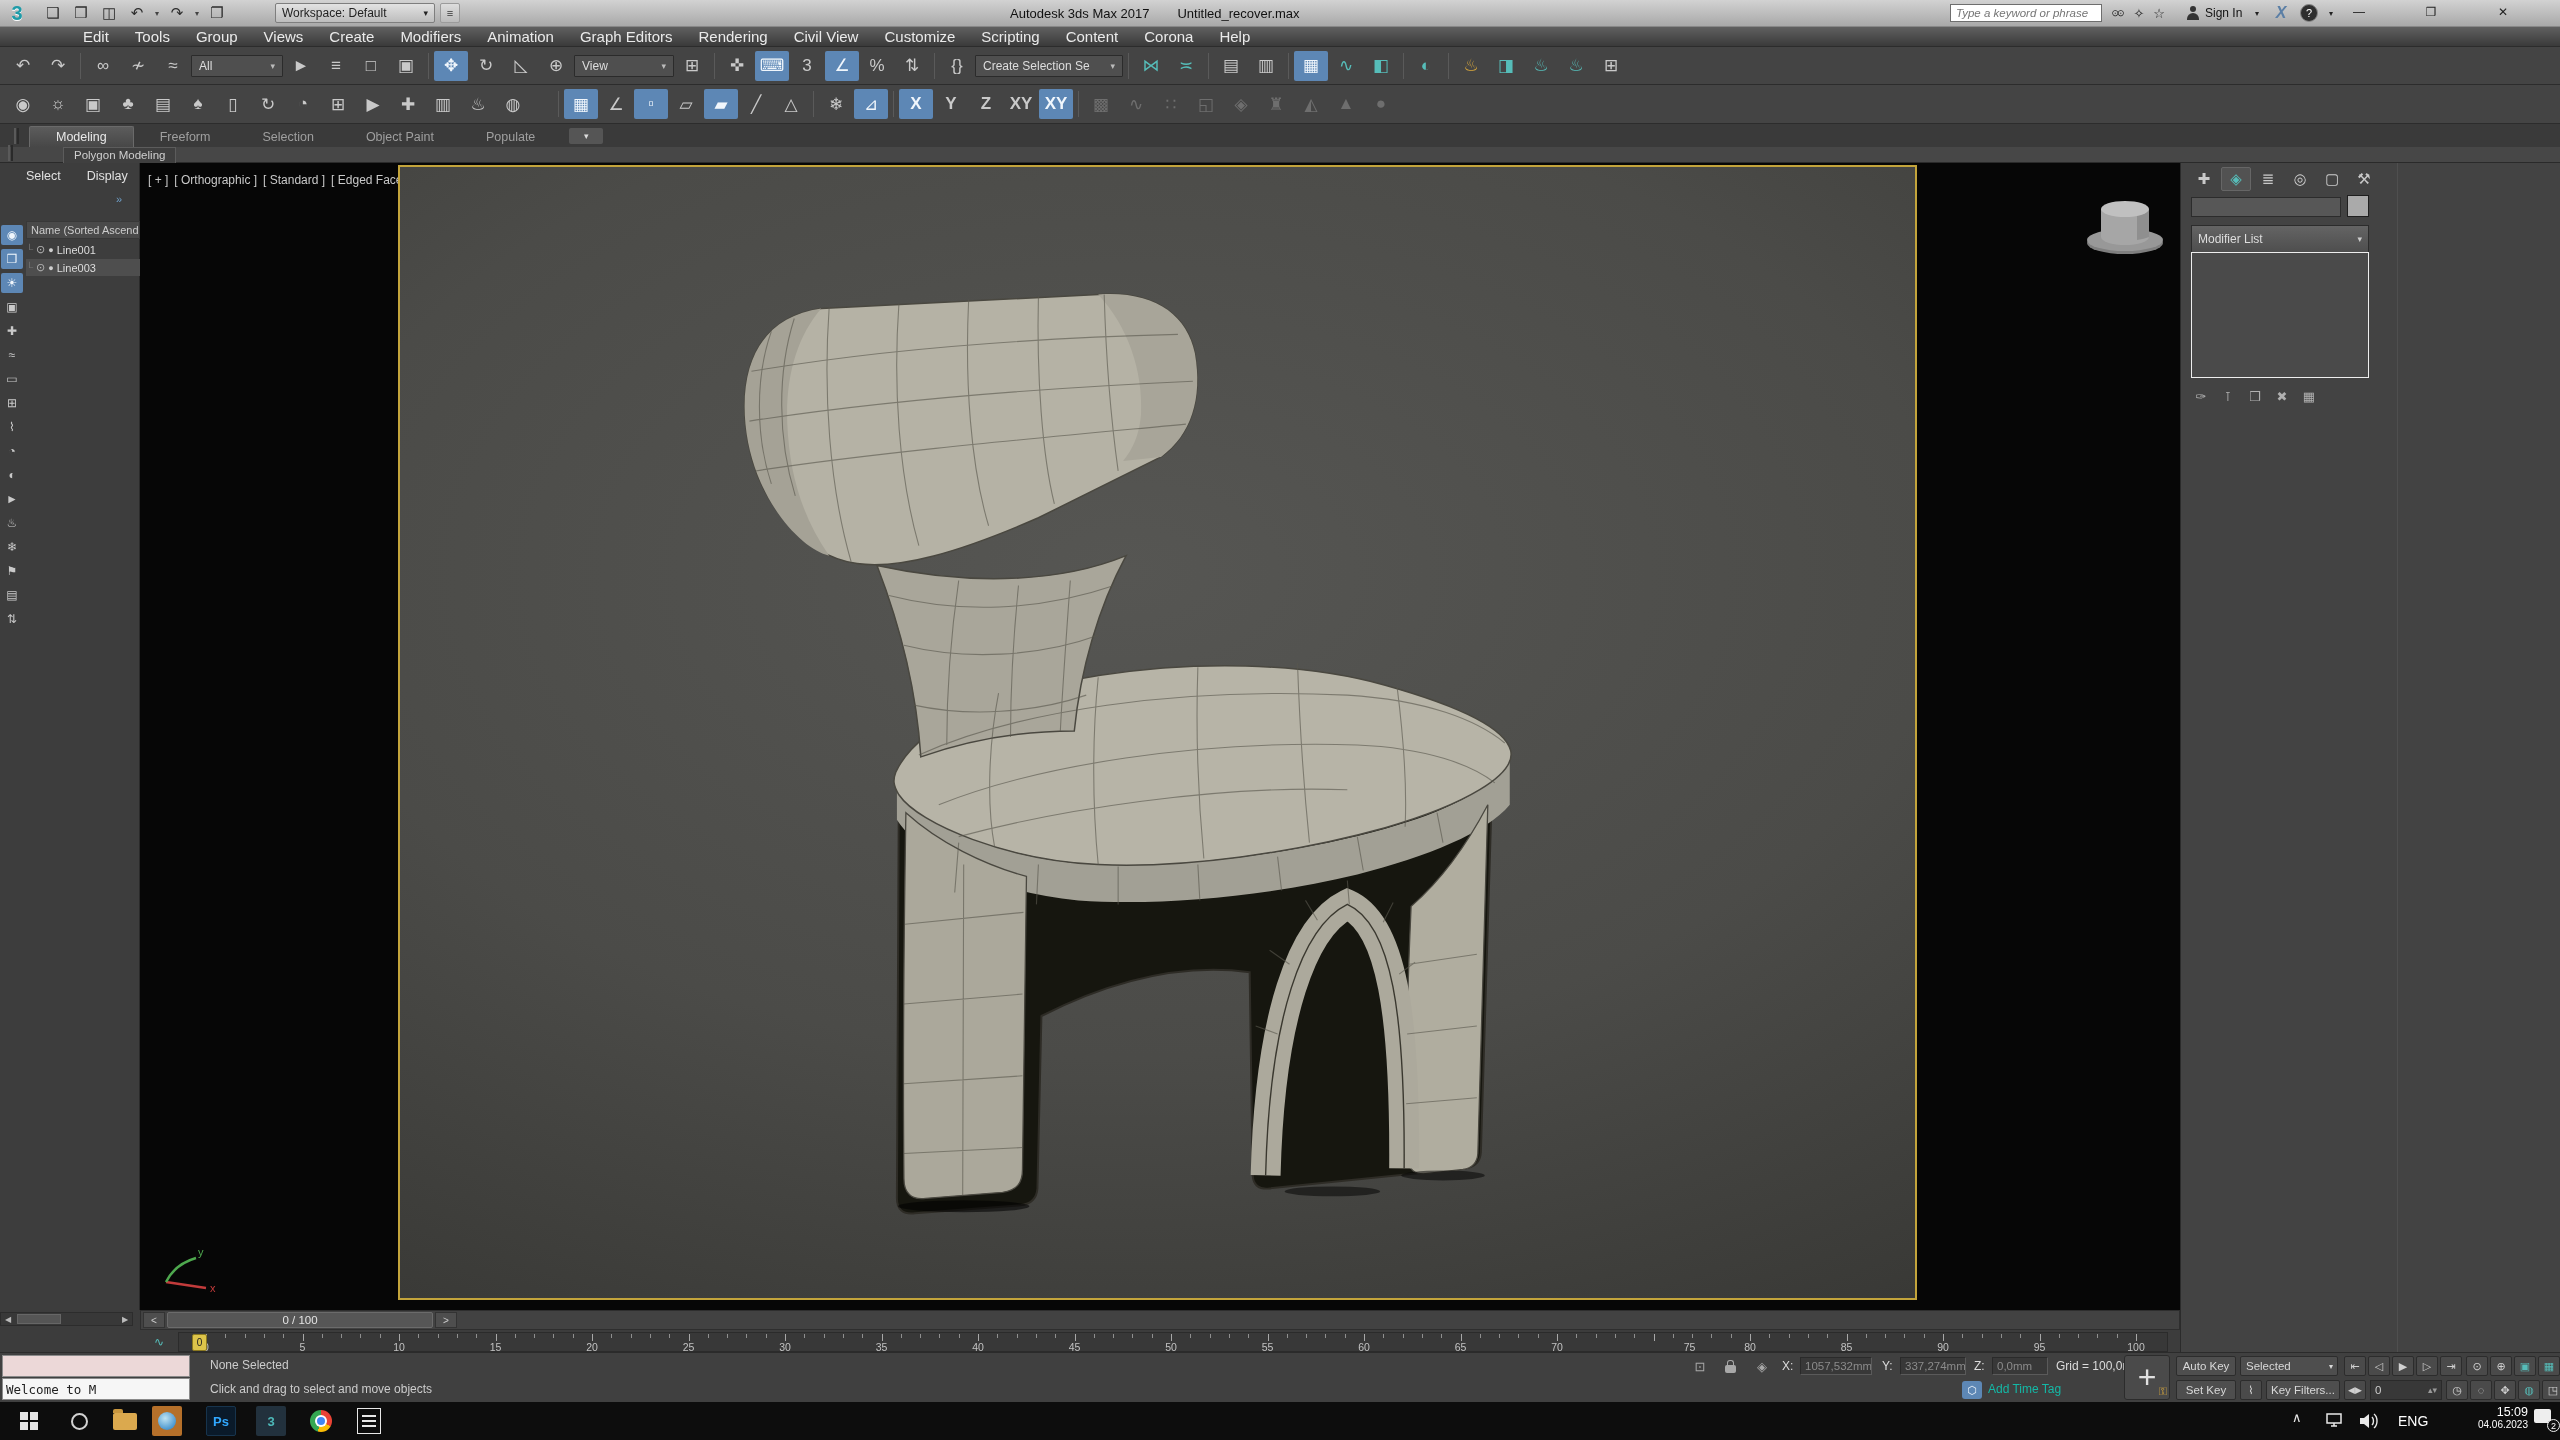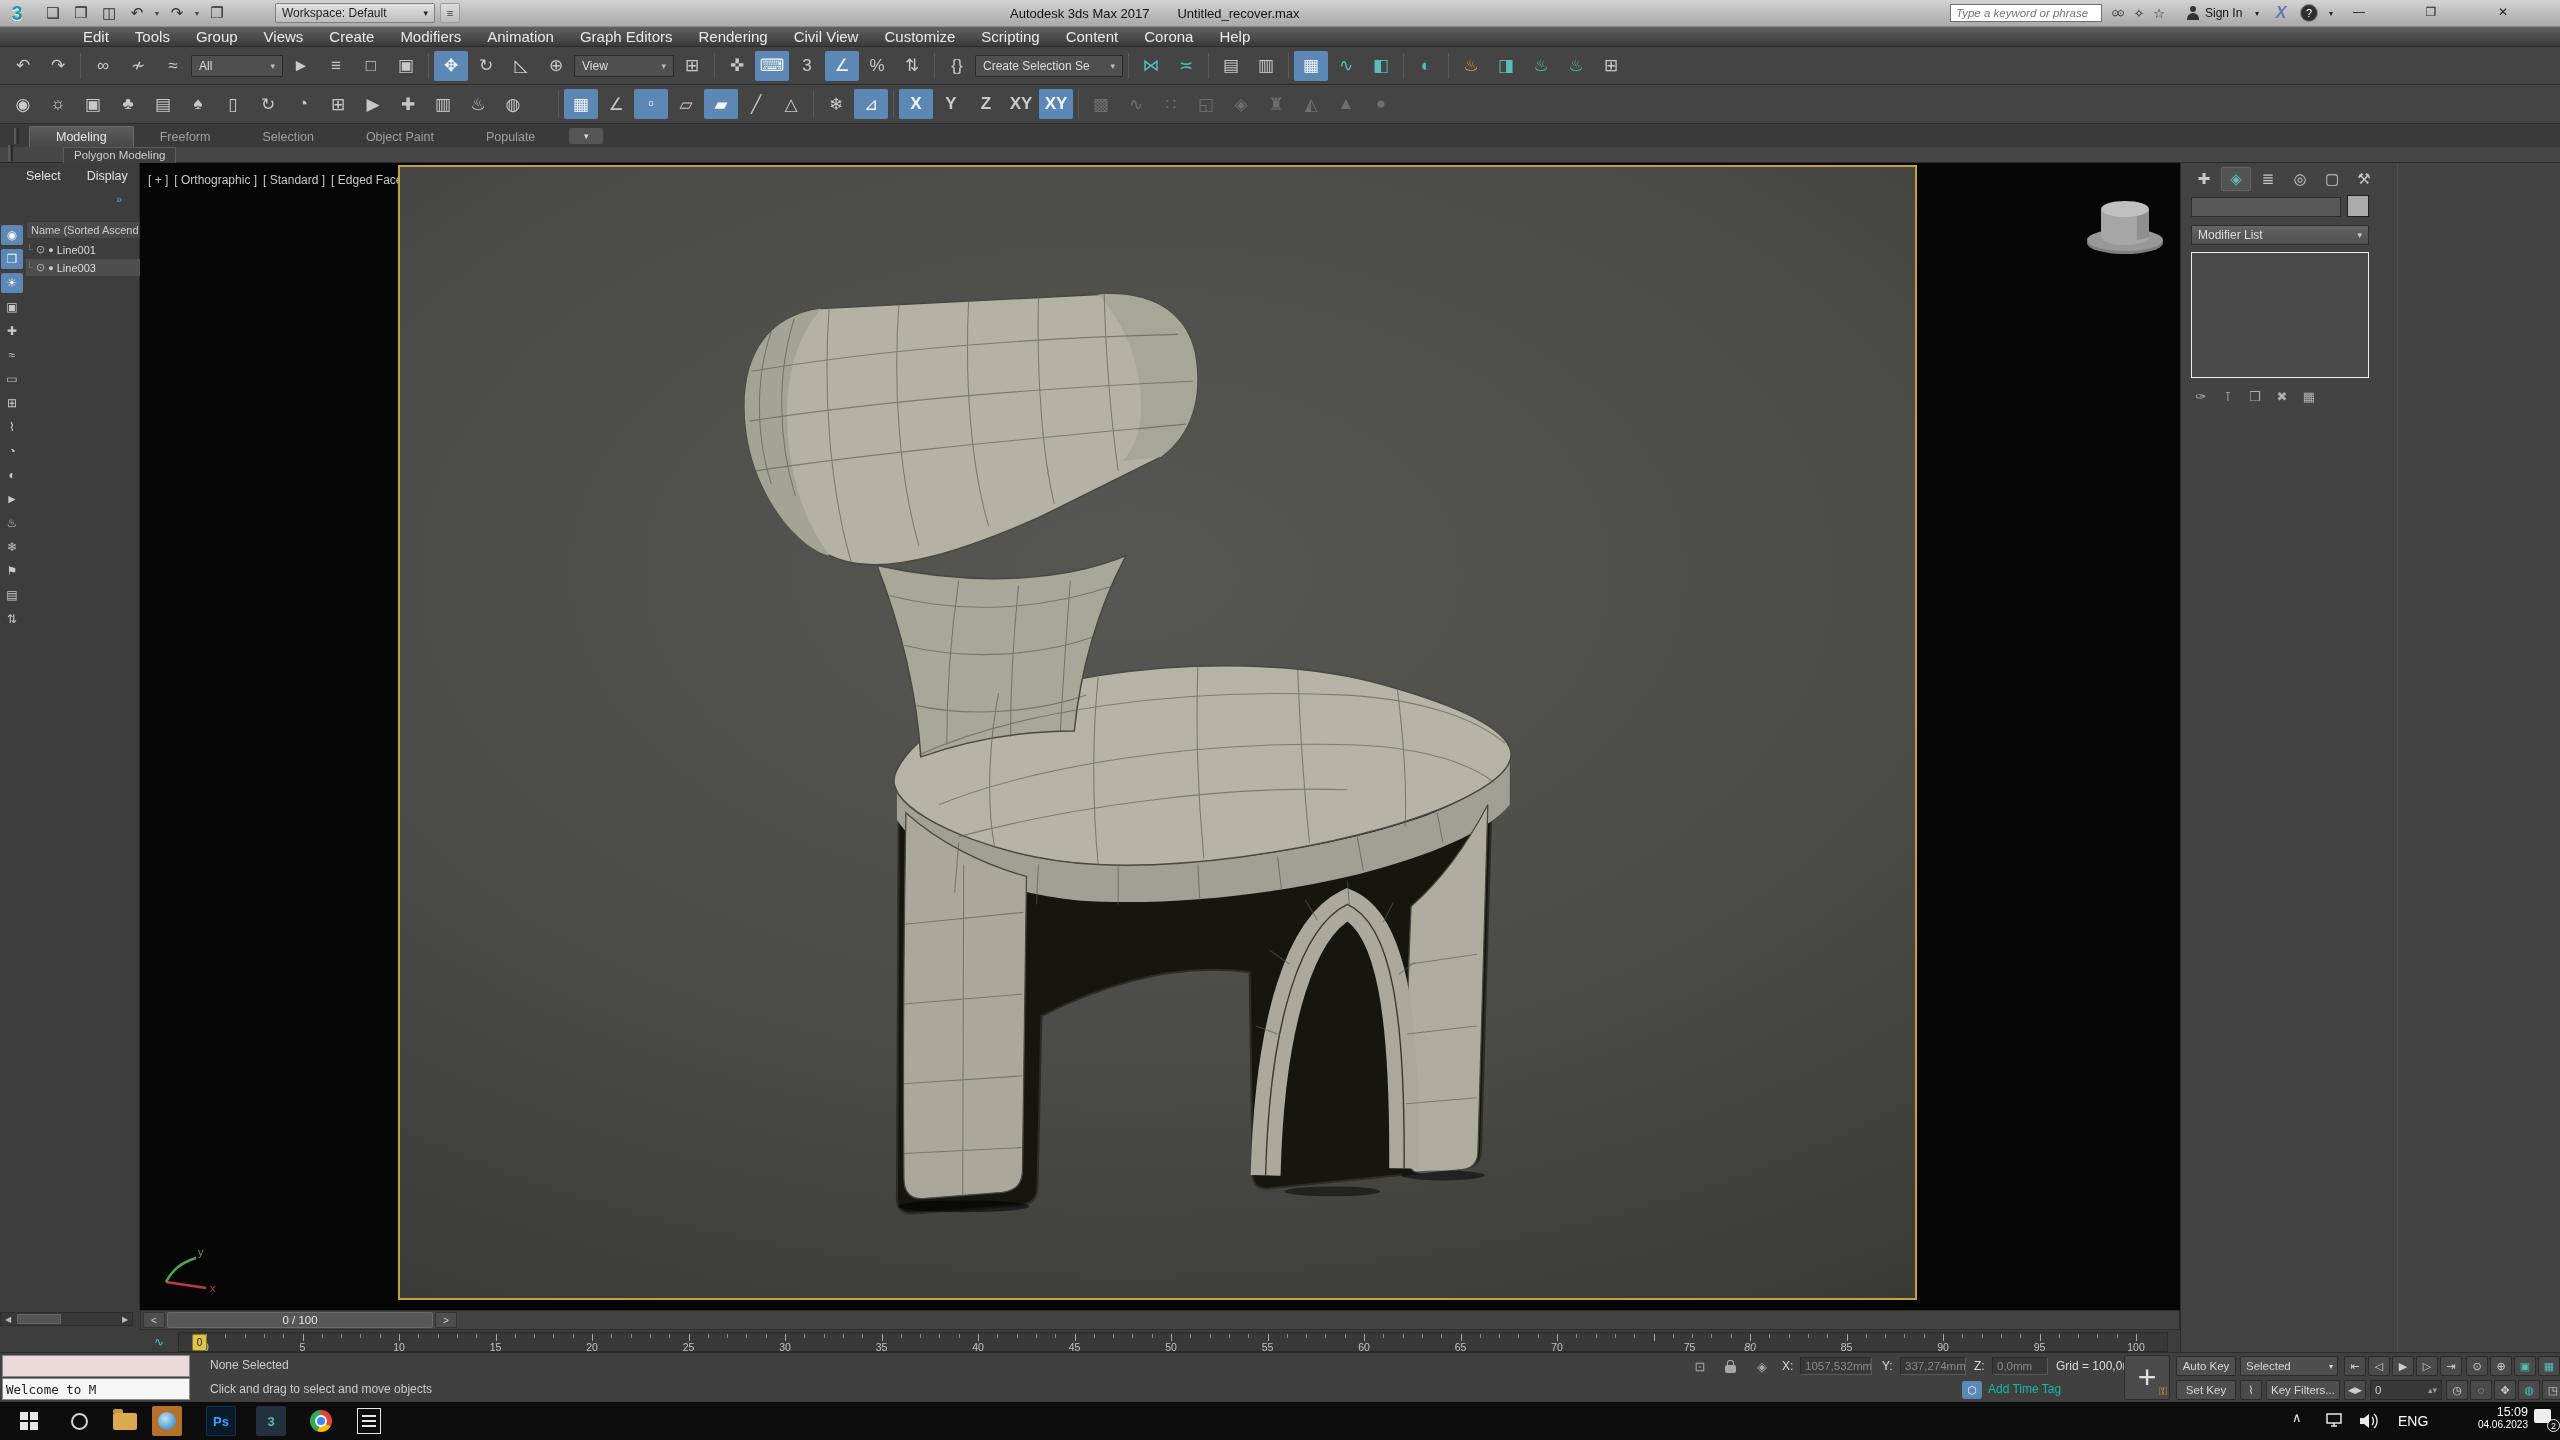--- a/index.html
+++ b/index.html
@@ -68,21 +68,21 @@
   #chairsvg{left:0;top:0;width:100%;height:100%;}
   #viewcube{left:1945px;top:30px;}
   #tripod{left:12px;bottom:12px;}
   
   #cmdpanel{left:2180px;top:163px;width:380px;height:1189px;background:#434343;border-left:1px solid #2b2b2b;}
   #cmdtabs{left:8px;top:4px;display:flex;gap:2px;}
   #cmdtabs .tb{width:30px;height:24px;font-size:15px;}
   #cmdtabs .tb.active{background:#525252;border:1px solid #666;color:#56bdb9;}
   #cmdname{left:10px;top:34px;width:150px;height:20px;background:#575757;border:1px solid #2c2c2c;}
   #cmdswatch{left:166px;top:32px;width:22px;height:22px;background:#aaaaaa;border:1px solid #1f1f1f;}
-  #modlist{left:10px;top:62px;width:178px;height:20px;background:linear-gradient(180deg,#646464,#4e4e4e);border:1px solid #2c2c2c;color:#ddd;font-size:12px;display:flex;align-items:center;padding:0 6px;}
+  #modlist{left:10px;top:62px;width:178px;height:28px;background:linear-gradient(180deg,#646464,#4e4e4e);border:1px solid #2c2c2c;color:#ddd;font-size:12px;display:flex;align-items:center;padding:0 6px;}
   #modlist .car{margin-left:auto;font-size:9px;color:#ccc;}
   #modstack{left:10px;top:89px;width:178px;height:126px;background:#4a4a4a;border:1px solid #eeeeee;}
   #cmdicons{left:8px;top:222px;display:flex;align-items:center;gap:3px;}
   #cmdicons .tb{width:24px;height:22px;font-size:13px;color:#b0b0b0;}
   #cmddivider{left:216px;top:0;width:1px;height:100%;background:#333;border-right:1px solid #4f4f4f;}
   
   #timeline{left:0;top:1310px;width:2180px;height:42px;background:#3c3c3c;}
   #expscroll{left:0;top:2px;width:133px;height:14px;display:flex;align-items:center;background:#383838;border:1px solid #2c2c2c;}
   #expscroll .sbtn{width:14px;height:12px;font-size:8px;color:#bbb;display:flex;align-items:center;justify-content:center;}
   #expscroll .thumb{width:44px;height:10px;background:#555;border:1px solid #666;margin-left:2px;}
@@ -830,21 +830,21 @@
       <span class="tick" style="left: 1416.6px;"></span>
       <span class="tick" style="left: 1435.9px;"></span>
       <span class="tick" style="left: 1455.2px;"></span>
       <span class="tick major" style="left: 1474.5px;"></span>
       <span class="ticklabel" style="left: 1474.5px; margin-left: 36px;">75</span>
       <span class="tick" style="left: 1493.8px;"></span>
       <span class="tick" style="left: 1513.1px;"></span>
       <span class="tick" style="left: 1532.4px;"></span>
       <span class="tick" style="left: 1551.7px;"></span>
       <span class="tick major" style="left: 1571px;"></span>
-      <span class="ticklabel" style="left: 1571px; font-style: italic;">80</span>
+      <span class="ticklabel" style="left: 1571px;">80</span>
       <span class="tick" style="left: 1590.3px;"></span>
       <span class="tick" style="left: 1609.6px;"></span>
       <span class="tick" style="left: 1628.9px;"></span>
       <span class="tick" style="left: 1648.2px;"></span>
       <span class="tick major" style="left: 1667.5px;"></span>
       <span class="ticklabel" style="left: 1667.5px;">85</span>
       <span class="tick" style="left: 1686.8px;"></span>
       <span class="tick" style="left: 1706.1px;"></span>
       <span class="tick" style="left: 1725.4px;"></span>
       <span class="tick" style="left: 1744.7px;"></span>

